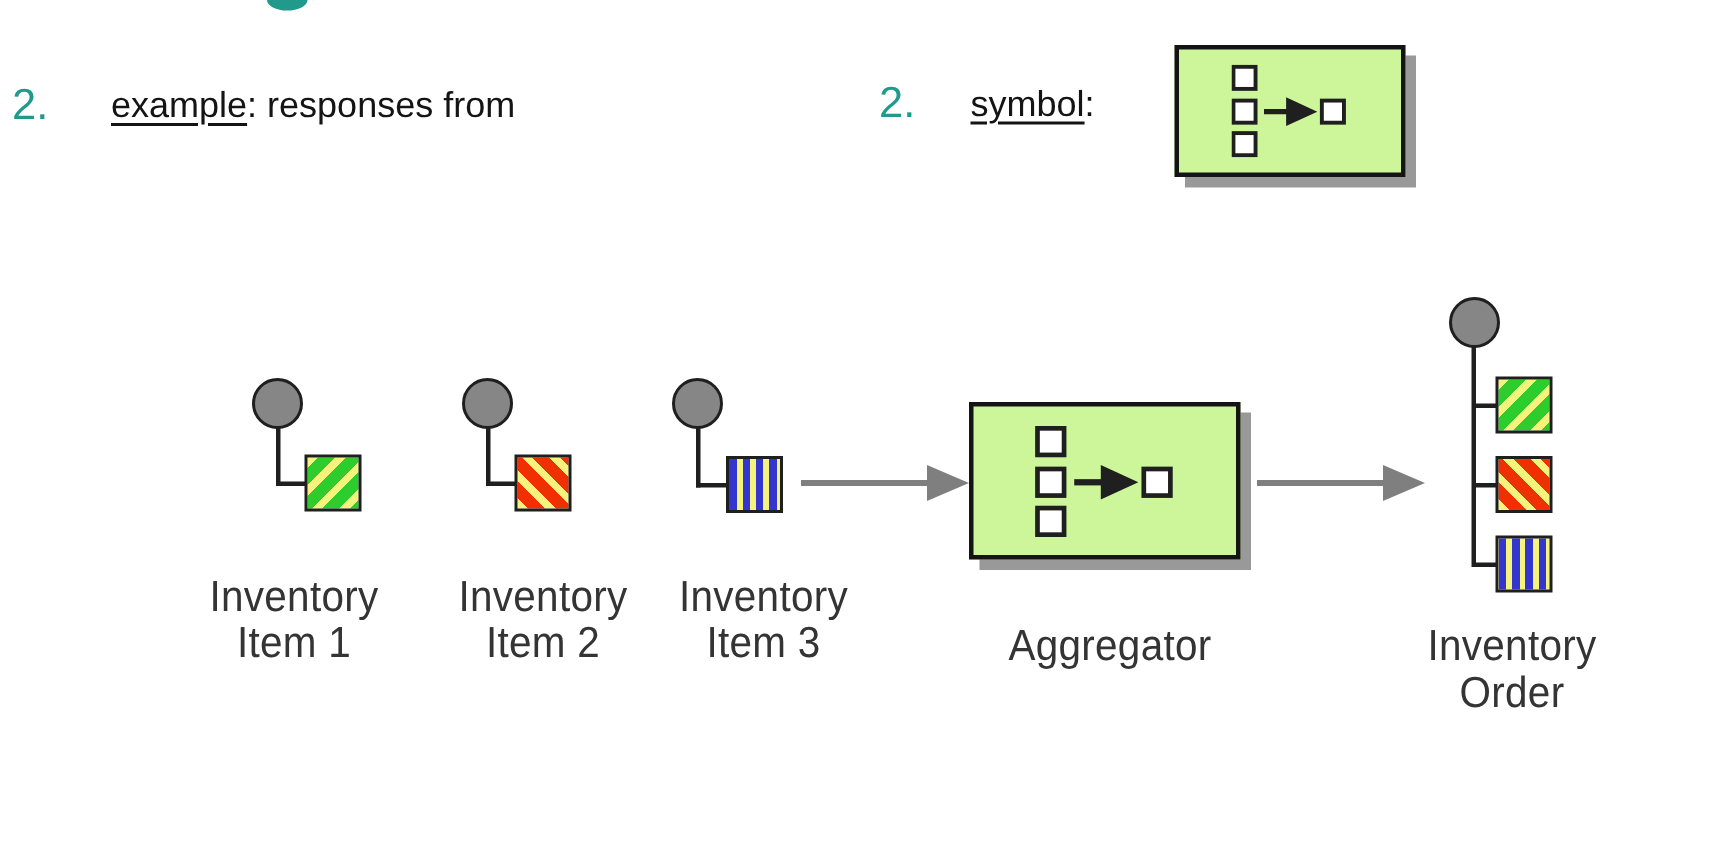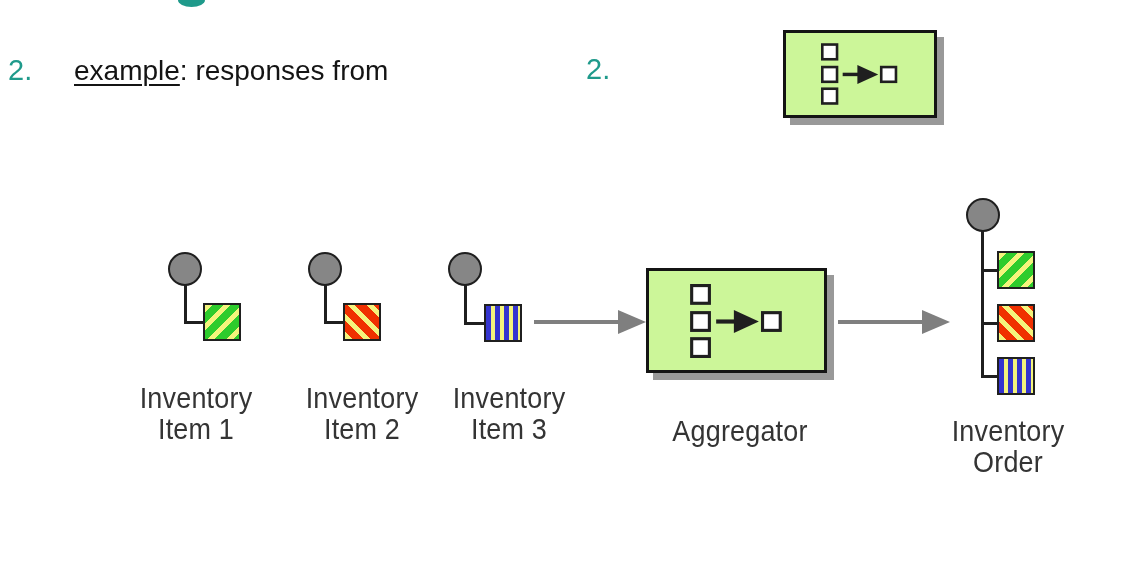--- a/index.html
+++ b/index.html
@@ -7,21 +7,21 @@
     --arrow:#7f7f7f; --circlefill:#868686; --line:#1f1f1f; --label:#343434;
     --yellow:#f4f47c; --green:#2ecc2c; --red:#f03000; --blue:#3434cf;
   }
   *{margin:0;padding:0;box-sizing:border-box;}
   html,body{background:#fff;}
   body{font-family:"Liberation Sans", sans-serif;}
   .slide{position:relative;width:1144px;height:566px;background:#fff;overflow:hidden;}
 
   
   .num{position:absolute;font-size:29px;line-height:39px;color:var(--teal);}
-  .btext{position:absolute;font-size:28px;line-height:39px;color:var(--ink);}
+  .btext{position:absolute;font-size:24px;line-height:39px;color:var(--ink);}
   .u{text-decoration:underline;text-decoration-thickness:2px;text-underline-offset:4px;}
 
   .descender{position:absolute;left:178px;top:-7px;width:27px;height:14px;
     background:var(--teal);border-radius:50%;}
 
   
   .gbox{position:absolute;background:var(--boxfill);border:3px solid var(--ink);
     box-shadow:7px 7px 0 var(--shadow);display:flex;align-items:center;justify-content:center;}
 
   
@@ -43,20 +43,21 @@
 <div class="slide">
 
   <div class="descender"></div>
 
   <div class="num" style="left:8px;top:51px;">2.</div>
   <div class="btext" style="left:74px;top:51px;width:420px;">
     <div><span class="u">example</span><span>: responses from</span></div>
   </div>
 
   <div class="num" style="left:586px;top:50px;">2.</div>
+  <div class="btext" style="left:647px;top:50px;"><span class="u">symbol</span><span>:</span></div>
 
   <div class="gbox" style="left:783px;top:30px;width:154px;height:88px;">
     <svg width="78" height="62" viewBox="0 0 90 71">
       <rect x="1.5" y="1.5" width="17" height="17" fill="#fff" stroke="var(--line)" stroke-width="3"></rect>
       <rect x="1.5" y="27.5" width="17" height="17" fill="#fff" stroke="var(--line)" stroke-width="3"></rect>
       <rect x="1.5" y="52.5" width="17" height="17" fill="#fff" stroke="var(--line)" stroke-width="3"></rect>
       <line x1="25" y1="36" x2="44" y2="36" stroke="var(--line)" stroke-width="4"></line>
       <polygon points="42,25 42,47 66,36" fill="var(--line)"></polygon>
       <rect x="69.5" y="27.5" width="17" height="17" fill="#fff" stroke="var(--line)" stroke-width="3"></rect>
     </svg>

